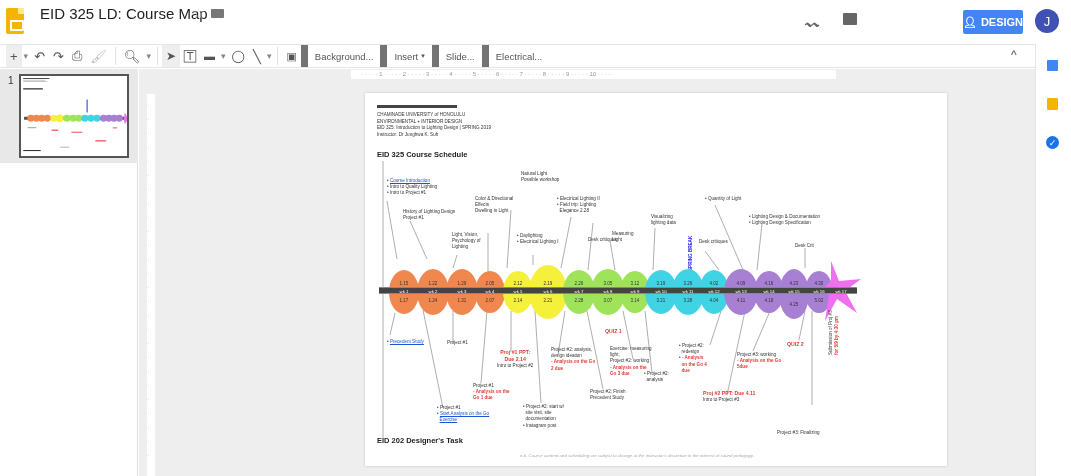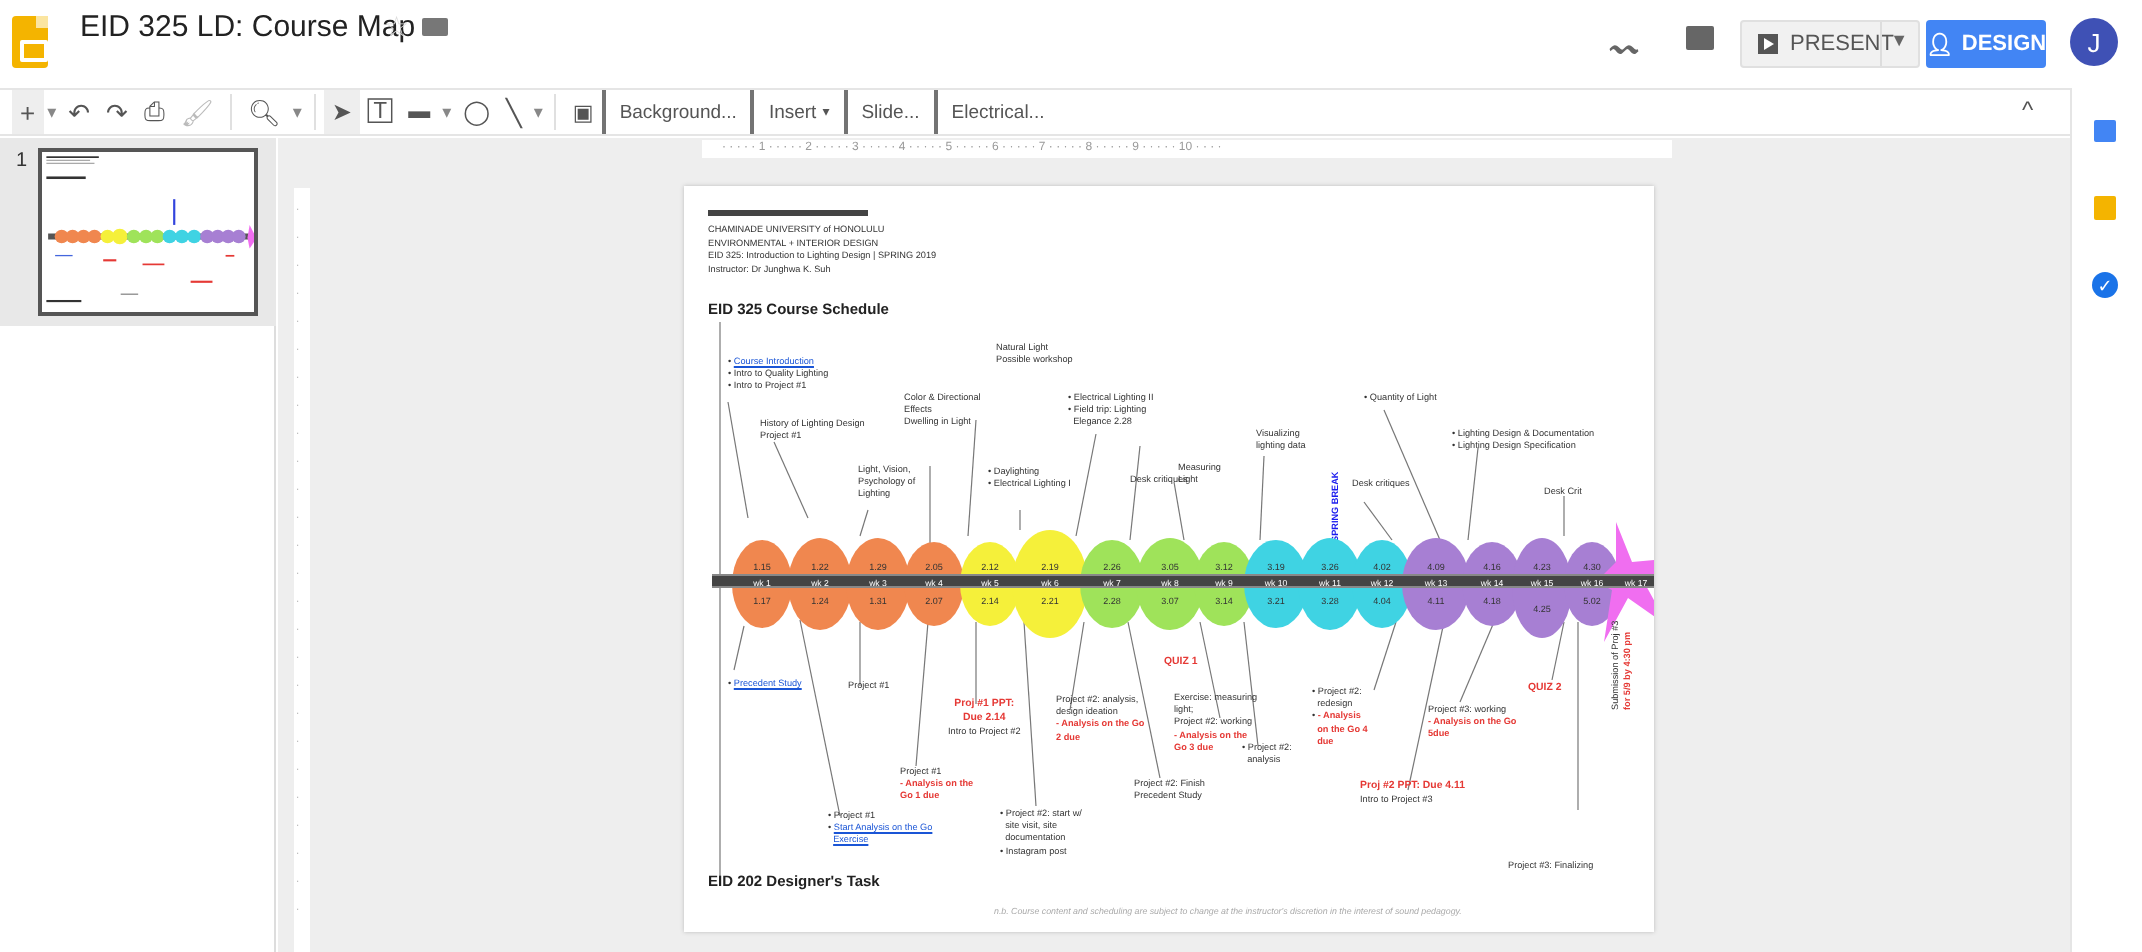--- a/index.html
+++ b/index.html
@@ -22,66 +22,60 @@
   #present-btn .pico { width: 10px; height: 10px; background: #555; margin-right: 6px; position: relative; }
   #present-btn .pico::after { content: ""; position: absolute; left: 3px; top: 2px; border-left: 5px solid #fff; border-top: 3px solid transparent; border-bottom: 3px solid transparent; }
   #present-btn .sep { position: absolute; right: 18px; top: 0; width: 1px; height: 22px; background: #ddd; }
   #present-btn .caret { position: absolute; right: 5px; top: 4px; font-size: 9px; color: #666; }
   #share-btn { left: 963px; top: 10px; width: 60px; height: 24px; background: #4285f4; border-radius: 2px; color: #fff; font-size: 11px; font-weight: bold; display: flex; align-items: center; justify-content: center; gap: 4px; }
   #avatar { left: 1035px; top: 9px; width: 24px; height: 24px; border-radius: 50%; background: #3f51b5; color: #fff; font-size: 13px; display: flex; align-items: center; justify-content: center; }
   
   #toolbar { position: absolute; left: 0; top: 44px; width: 1035px; height: 24px; border-top: 1px solid #e5e5e5; border-bottom: 1px solid #e5e5e5; background: #fff; display: flex; align-items: center; font-size: 10px; color: #555; }
   .tb { height: 22px; display: flex; align-items: center; justify-content: center; padding: 0 4px; color: #555; font-size: 13px; }
   .tb.small { font-size: 9px; color: #888; padding: 0 2px; }
-  .tb.txt { font-size: 9.5px; padding: 0 7px; border-left: 2px solid #737373; }
+  .tb.txt { font-size: 9.5px; padding: 0 7px; border-left: 7px solid #737373; }
   .tb.active { background: #eee; }
   .vsep { width: 1px; height: 18px; background: #e0e0e0; margin: 0 4px; }
   #collapse { left: 1011px; top: 48px; font-size: 12px; color: #555; }
   
   #filmstrip { left: 0; top: 69px; width: 138px; height: 407px; background: #fff; border-right: 1px solid #ddd; }
   #slide-num { left: 8px; top: 75px; font-size: 10px; color: #333; }
   #slide-thumb-bg { left: 0; top: 69px; width: 138px; height: 94px; background: #e8e8e8; }
   #slide-thumb { left: 19px; top: 74px; width: 110px; height: 84px; border: 2px solid #555; background: #fff; overflow: hidden; }
   
   #canvas { left: 139px; top: 69px; width: 896px; height: 407px; background: #eeeeee; }
   #hruler { left: 351px; top: 70px; width: 485px; height: 9px; background: #fff; font-size: 6px; color: #999; letter-spacing: 0; white-space: nowrap; overflow: hidden; line-height: 9px; }
   #vruler { left: 147px; top: 94px; width: 8px; height: 382px; background: #fff; }
   #vruler div { position: absolute; left: 1px; font-size: 5px; color: #999; }
   #rightpanel { left: 1035px; top: 44px; width: 36px; height: 432px; background: #fff; border-left: 1px solid #e5e5e5; }
   #ic-cal { left: 1047px; top: 60px; width: 11px; height: 11px; background: #4285f4; border-radius: 1px; }
   #ic-keep { left: 1047px; top: 98px; width: 11px; height: 12px; background: #f4b400; border-radius: 1px; }
   #ic-tasks { left: 1046px; top: 136px; width: 13px; height: 13px; background: #1a73e8; border-radius: 50%; color: #fff; font-size: 9px; display: flex; align-items: center; justify-content: center; }
   
-  #slide { left: 342px; top: 93px; width: 485px; height: 373px; background: #fff; box-shadow: 0 0 2px #bbb; overflow: hidden; }
+  #slide { left: 365px; top: 93px; width: 582px; height: 373px; background: #fff; box-shadow: 0 0 2px #bbb; overflow: hidden; }
   .s-text { position: absolute; font-size: 4.6px; color: #333; line-height: 1.35; white-space: nowrap; }
   .s-red { color: #e53935; font-weight: bold; }
   .s-link { color: #1a55d6; text-decoration: underline; }
   .s-head { position: absolute; font-size: 7.5px; font-weight: bold; color: #222; }
   .bubble { position: absolute; width: 30px; height: 30px; border-radius: 50%; }
   .bubble-date { position: absolute; font-size: 4.5px; color: #333; width: 28px; text-align: center; }
   .wk { position: absolute; font-size: 4.3px; color: #fff; width: 28px; text-align: center; top: 196px; }
   #timeline-bar { position: absolute; left: 14px; top: 194px; width: 478px; height: 7px; background: #444; border-top: 1px solid #888; border-bottom: 1px solid #888; }
   svg.lines { position: absolute; left: 0; top: 0; }
 </style>
 </head>
 <body>
 
 <div id="header">
   <div id="logo" class="abs"></div>
   <div id="doc-title" class="abs">EID 325 LD: Course Map</div>
   <div id="star" class="abs">☆</div>
   <div id="folder" class="abs"></div>
   <div id="activity" class="abs">〰</div>
   <div id="comment-btn" class="abs"></div>
-  <div id="present-btn" class="abs">
-    <span class="pico"></span>
-    <span>PRESENT</span>
-    <span class="sep"></span>
-    <span class="caret">▼</span>
-  </div>
   <div id="share-btn" class="abs">
     <span>👤︎</span>
     <span>DESIGN</span>
   </div>
   <div id="avatar" class="abs">J</div>
 </div>
 
 <div id="toolbar">
   <div class="tb active" style="margin-left:6px;">+</div>
   <div class="tb small">▾</div>

